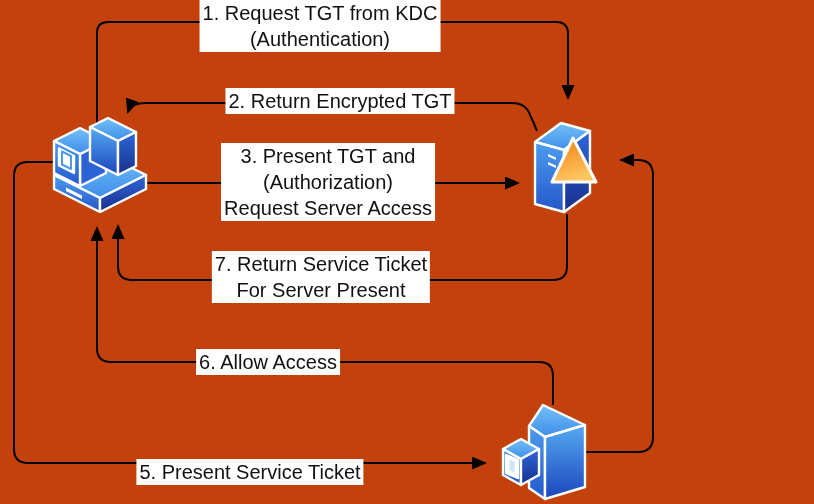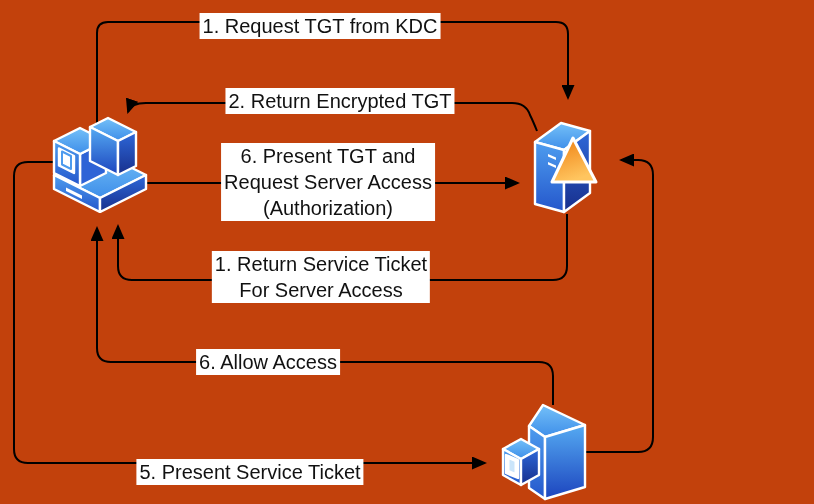--- a/index.html
+++ b/index.html
@@ -101,35 +101,36 @@
       <polygon points="4,50 22,40 40,50 22,60" fill="url(#gTop)"></polygon>
       <polygon points="4,50 22,60 22,86 4,76" fill="url(#gMid)"></polygon>
       <polygon points="22,60 40,50 40,76 22,86" fill="url(#gDark)"></polygon>
       <polygon points="7,56 19,61 19,79 7,74" fill="#FFFFFF"></polygon>
       <polygon points="9.5,59 16.5,62 16.5,75 9.5,72" fill="#CBE5FA" stroke="#fff" stroke-width="2"></polygon>
     </g>
   </svg>
 
   <div class="lbl" style="left:320px;top:26px">
     <span>1. Request TGT from KDC</span>
+    <span>(Authentication)</span>
   </div>
 
   <div class="lbl" style="left:340px;top:101px">
     <span>2. Return Encrypted TGT</span>
   </div>
 
   <div class="lbl" style="left:328px;top:182px">
-    <span>6. Present TGT and</span>
+    <span>3. Present TGT and</span>
+    <span>(Authorization)</span>
     <span>Request Server Access</span>
-    <span>(Authorization)</span>
   </div>
 
   <div class="lbl" style="left:321px;top:277px">
-    <span>1. Return Service Ticket</span>
-    <span>For Server Access</span>
+    <span>7. Return Service Ticket</span>
+    <span>For Server Present</span>
   </div>
 
   <div class="lbl" style="left:250px;top:472px">
     <span>5. Present Service Ticket</span>
   </div>
 
 
   <div class="lbl" style="left:268px;top:362px">
     <span>6. Allow Access</span>
   </div>

